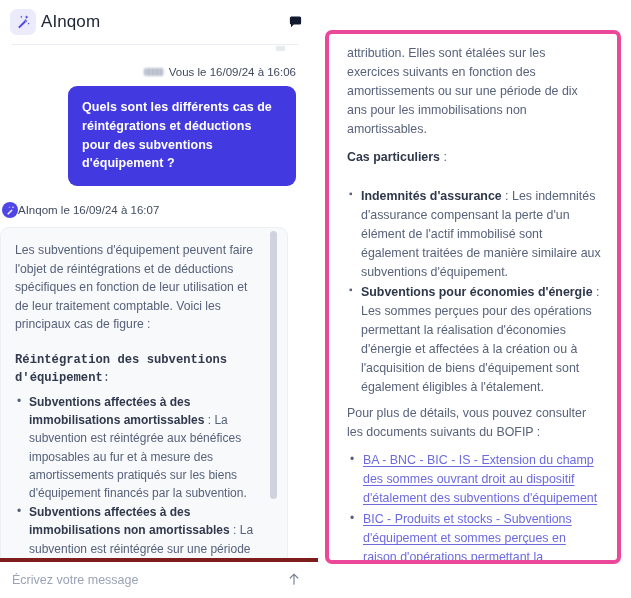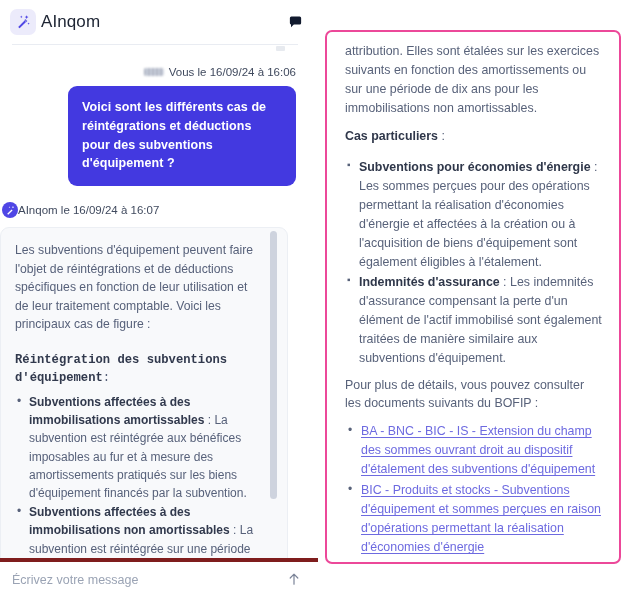--- a/index.html
+++ b/index.html
@@ -104,25 +104,25 @@
     background: transparent;
   }
   .card-scroll-thumb {
     position: absolute; right: 5px; top: 0px; width: 7px; height: 268px;
     background: #ced3de; border-radius: 4px;
   }
 
   
   .right-panel {
     position: absolute; left: 325px; top: 30px; width: 296px; height: 534px;
-    background: #ffffff; border: 2px solid #ec4899; border-radius: 7px;
+    background: #ffffff; border: 4px solid #ec4899; border-radius: 7px;
     padding: 10px 16px 10px 18px; overflow: hidden;
   }
   .right-panel p { font-size: 12.4px; line-height: 1.53; color: #58627a; margin-bottom: 9px; }
-  .right-panel p.tight { margin-bottom: 12px; }
+  .right-panel p.tight { margin-bottom: 20px; }
   .right-panel .hd { font-weight: 700; color: #2f374a; }
   .right-panel ul { list-style: none; margin: 0 0 8px 0; padding: 0; }
   .right-panel li {
     font-size: 12.4px; line-height: 1.53; color: #58627a;
     position: relative; padding-left: 14px; margin-bottom: 1px;
   }
   .right-panel li::before {
     content: "▪"; position: absolute; left: 2px; top: -1px; color: #58627a; font-size: 10px;
   }
   .right-panel li .b { font-weight: 700; color: #2f374a; }
@@ -182,21 +182,21 @@
   <div class="left-col">
     <div class="scroll-area">
       <div class="top-rule"></div>
       <div class="top-nub"></div>
 
       <div class="meta-row">
         <span class="meta-blur"></span>
         <span class="meta-text">Vous le 16/09/24 à 16:06</span>
       </div>
 
-      <div class="user-bubble">Voici sont les différents cas de réintégrations et déductions pour des subventions d'équipement ?</div>
+      <div class="user-bubble">Quels sont les différents cas de réintégrations et déductions pour des subventions d'équipement ?</div>
 
       <div class="ai-meta-row">
         <span class="ai-avatar">
           <svg width="11" height="11" viewBox="0 0 16 16">
             <path d="M3.2 12.9 L9.6 6.5 L11.0 7.9 L4.6 14.3 Z" fill="#ffffff"></path>
             <path d="M11.6 1.4 l.5 1.25 1.25.5-1.25.5-.5 1.25-.5-1.25-1.25-.5 1.25-.5z" fill="#ffffff"></path>
             <path d="M6.5 1.9 l.35.88.88.35-.88.35-.35.88-.35-.88-.88-.35.88-.35z" fill="#ffffff"></path>
           </svg>
         </span>
         <span class="ai-meta-text">AInqom le 16/09/24 à 16:07</span>
@@ -230,24 +230,24 @@
 
   <div class="right-panel">
     <p>attribution. Elles sont étalées sur les exercices suivants en fonction des amortissements ou sur une période de dix ans pour les immobilisations non amortissables.</p>
 
     <p class="tight">
       <span class="hd">Cas particuliers</span> <span>:</span>
     </p>
 
     <ul>
       <li>
+        <span class="b">Indemnités d'assurance</span><span> : Les indemnités d'assurance compensant la perte d'un élément de l'actif immobilisé sont également traitées de manière similaire aux subventions d'équipement.</span>
+      </li>
+      <li>
         <span class="b">Subventions pour économies d'énergie</span><span> : Les sommes perçues pour des opérations permettant la réalisation d'économies d'énergie et affectées à la création ou à l'acquisition de biens d'équipement sont également éligibles à l'étalement.</span>
-      </li>
-      <li>
-        <span class="b">Indemnités d'assurance</span><span> : Les indemnités d'assurance compensant la perte d'un élément de l'actif immobilisé sont également traitées de manière similaire aux subventions d'équipement.</span>
       </li>
     </ul>
 
     <p>Pour plus de détails, vous pouvez consulter les documents suivants du BOFIP :</p>
 
     <ul class="links">
       <li>
         <a>BA - BNC - BIC - IS - Extension du champ des sommes ouvrant droit au dispositif d'étalement des subventions d'équipement</a>
       </li>
       <li>

